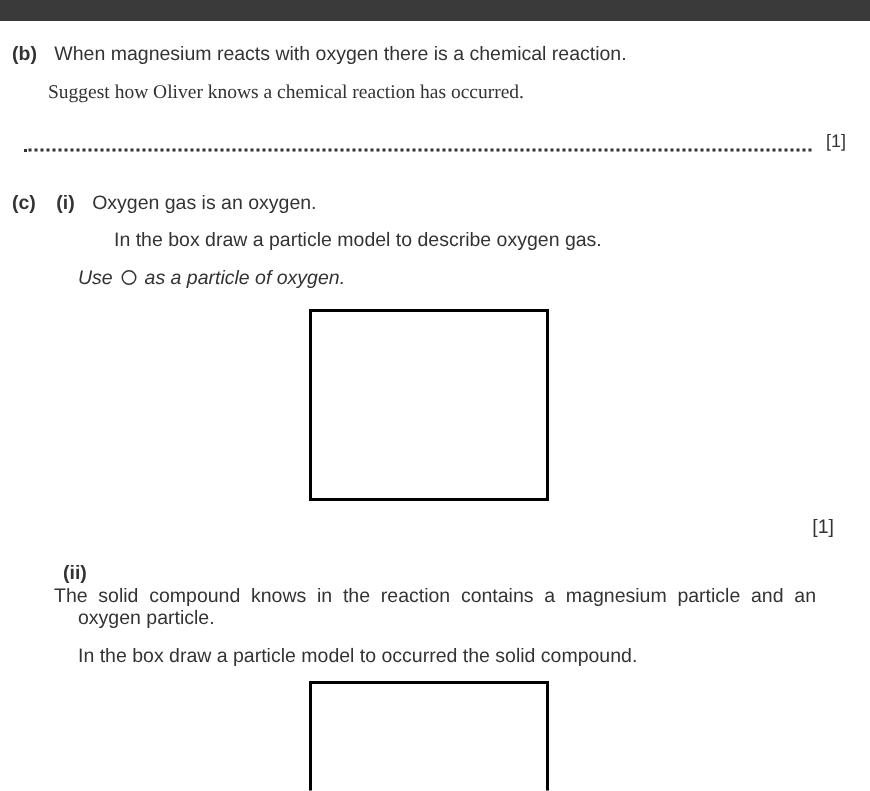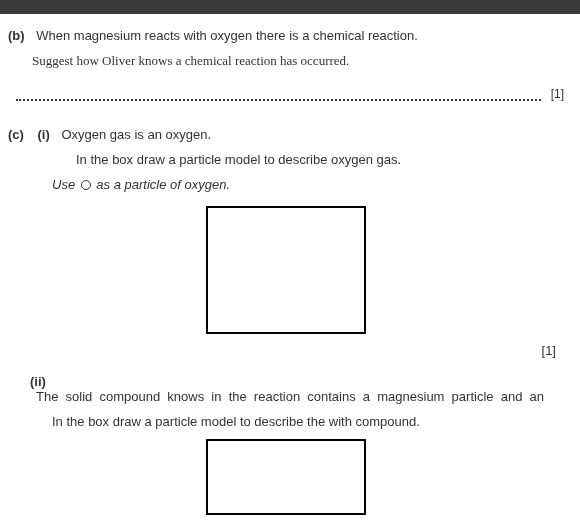--- a/index.html
+++ b/index.html
@@ -177,24 +177,25 @@
       <span> as a particle of oxygen.</span>
     </div>
     <div class="box-container">
       <div class="answer-box"></div>
     </div>
     <div class="marks-right">[1]</div>
   </div>
 
   <div class="question-block">
     <div class="line-cii1">
-      <span class="sub-label" style="margin-left:0;">(ii)</span>
+      <span class="sub-label" style="margin-left:12px;">(ii)</span>
       <span style="margin-left:6px;" class="justify-row">
         <span>The solid compound knows in the reaction contains a magnesium particle and an</span>
       </span>
-    </div>
-    <div class="line-cii2">In the box draw a particle model to describe the with compound.</div>
+      <span class="indent-text" style="margin-left:22px;">oxygen particle.</span>
+    </div>
+    <div class="line-cii2">In the box draw a particle model to occurred the solid compound.</div>
     <div class="box-container">
       <div class="answer-box-small"></div>
     </div>
   </div>
 
 </div>
 
 </body></html>

